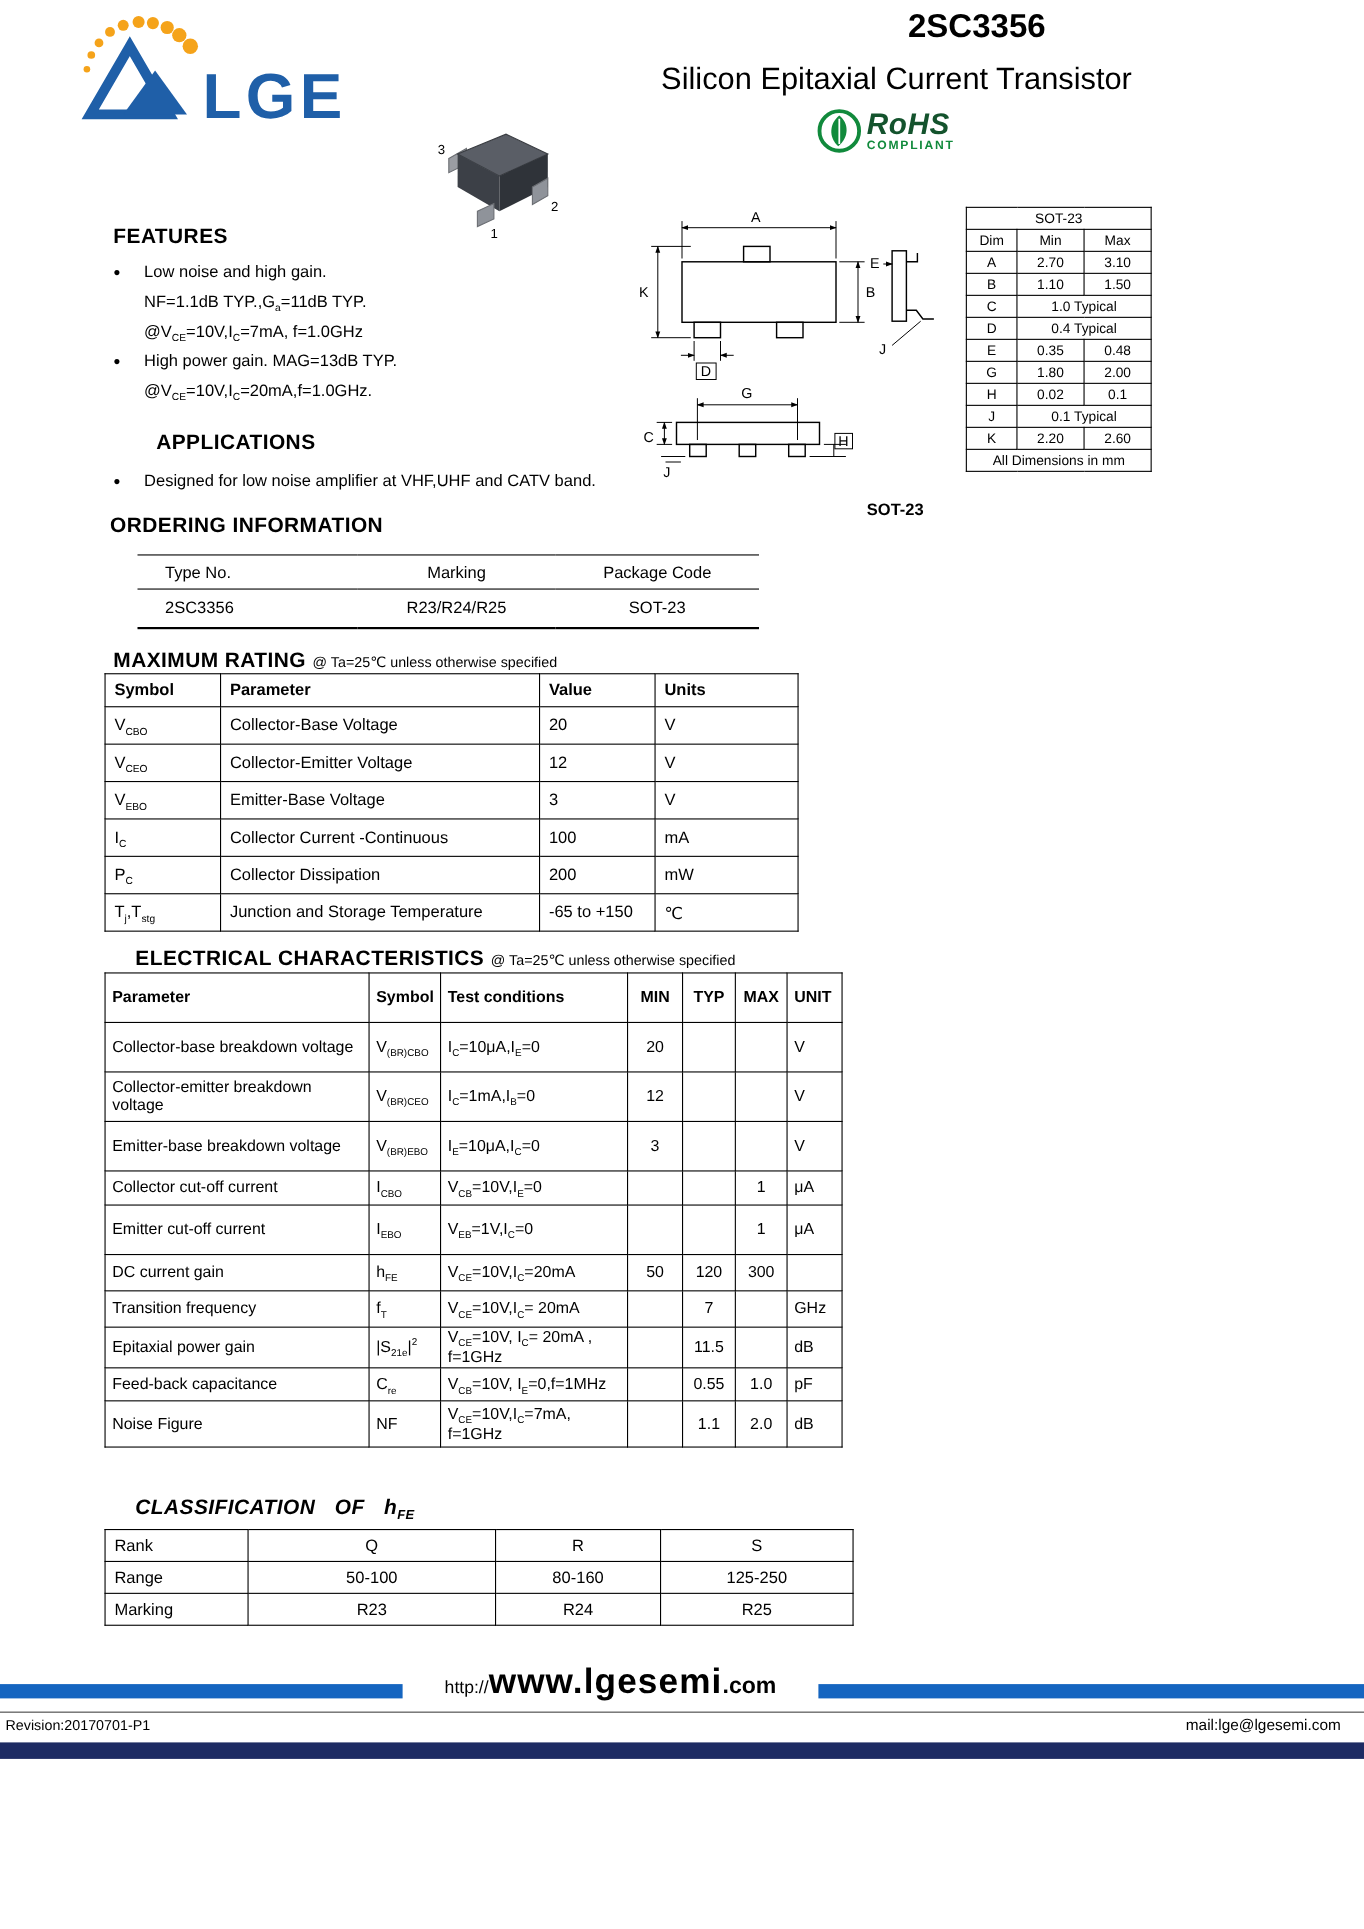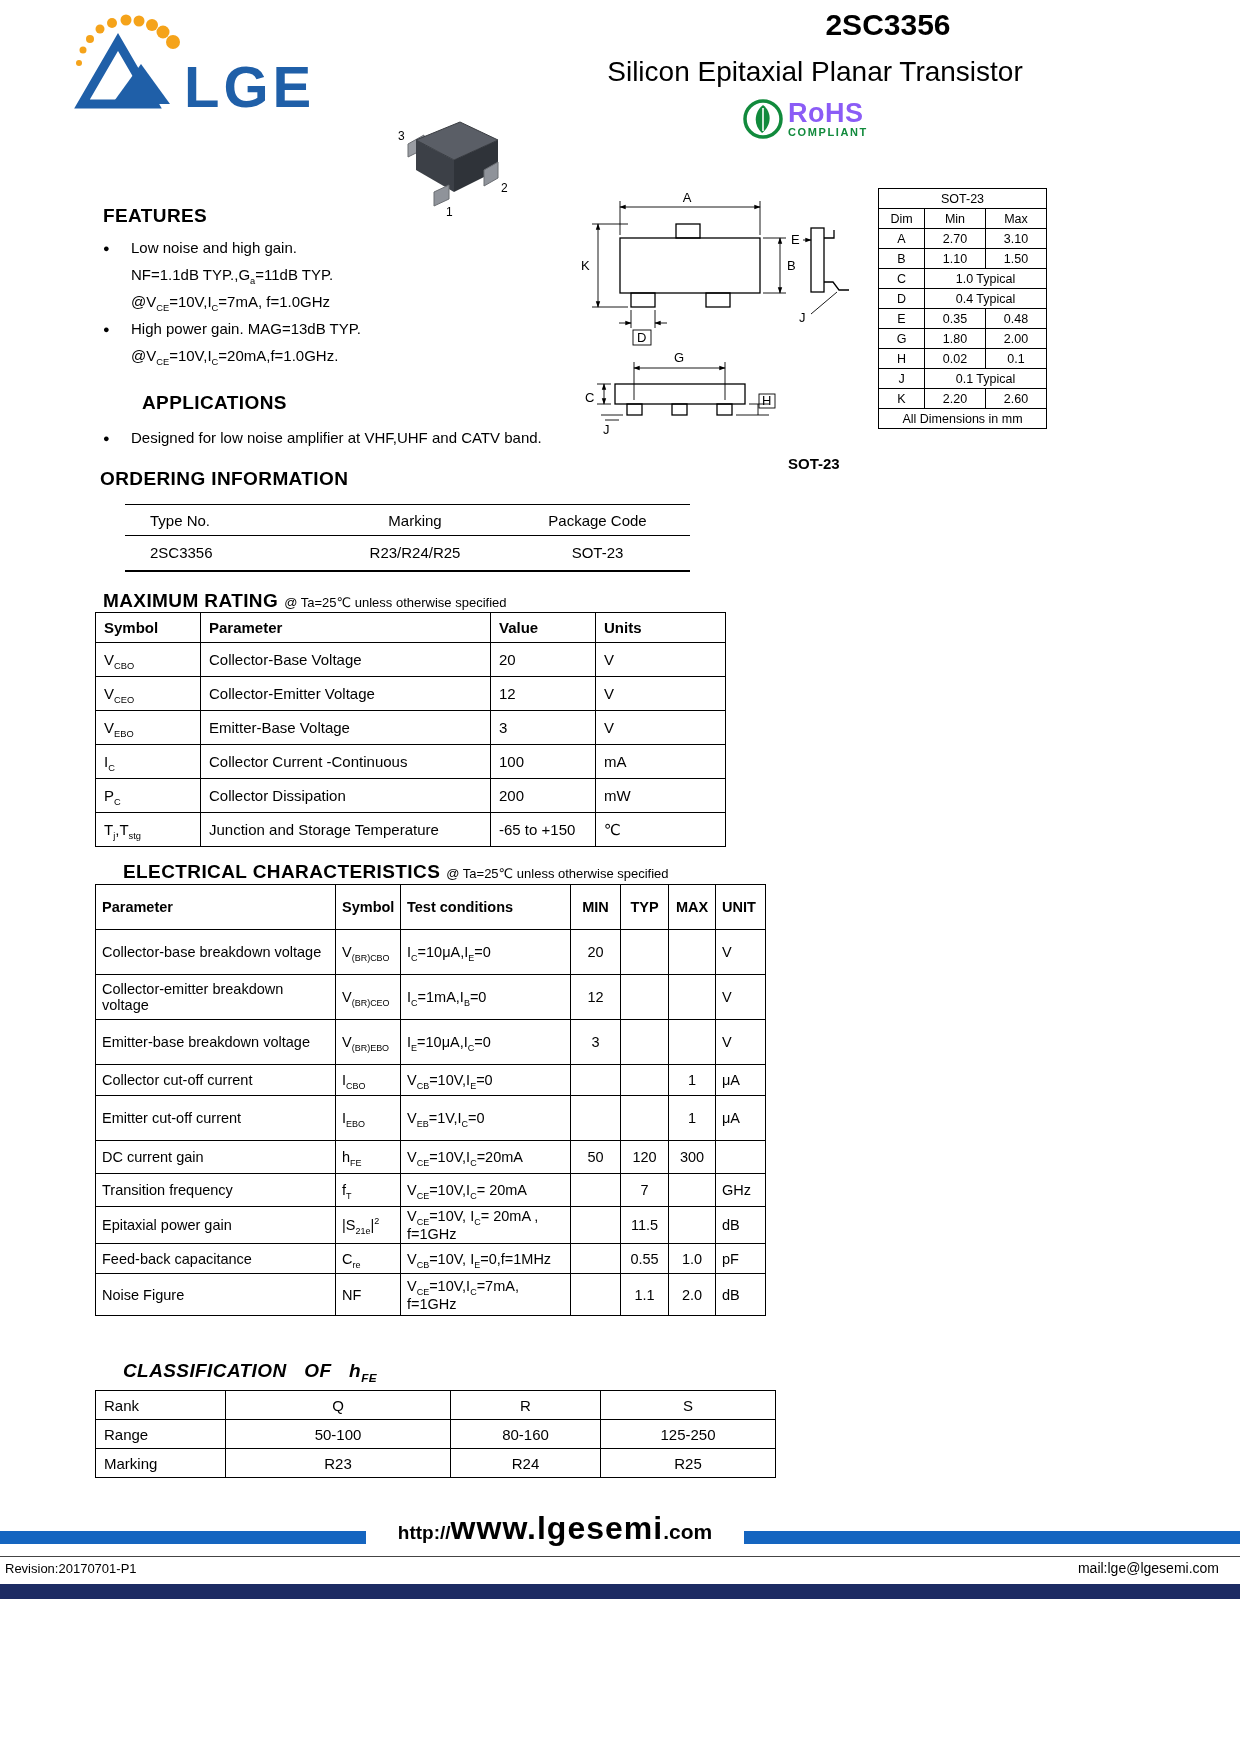--- a/index.html
+++ b/index.html
@@ -9,21 +9,21 @@
     font-family:"Liberation Sans","DejaVu Sans",sans-serif; color:#000; overflow:hidden;
   }
   .abs { position:absolute; }
   sub { font-size:0.62em; line-height:0; }
   sup { font-size:0.62em; line-height:0; }
 
   .part-number { left:738px; top:8px; width:300px; text-align:center; font-size:30px; font-weight:bold; }
   .subtitle { left:535px; top:56px; width:560px; text-align:center; font-size:28px; }
 
   .rohs { left:742px; top:98px; display:flex; align-items:center; gap:4px; }
-  .rohs-text .l1 { font-size:27px; font-weight:bold; color:#8b5cf6; line-height:26px; letter-spacing:0.5px; }
+  .rohs-text .l1 { font-size:27px; font-weight:bold; color:#14532d; line-height:26px; letter-spacing:0.5px;font-style:italic; }
   .rohs-text .l2 { font-size:11px; font-weight:bold; color:#118a3c; letter-spacing:1.6px; }
 
   .sec-heading { position:absolute; font-size:19px; font-weight:bold; letter-spacing:0.4px; white-space:nowrap; }
   .sec-heading .note { font-size:13px; font-weight:normal; letter-spacing:0; margin-left:6px; }
 
   .features-list { left:103px; top:234px; }
   .feat-line { display:flex; height:27px; align-items:center; font-size:15px; }
   .feat-line .bullet { width:28px; font-size:11px; }
   .app-list { left:103px; top:424px; }
 
@@ -62,21 +62,21 @@
   .cls { left:95px; top:1390px; width:680px; }
   .cls td { border:1.5px solid #000; font-size:15px; height:29px; padding:0 8px; overflow:hidden; }
   .cls td.ctr { text-align:center; padding:0 2px; }
   .cls-heading { word-spacing:12px;font-style:italic; }
 
   
   .fbar { position:absolute; top:1531px; height:13px; background:#1565c0; }
   .fbar.left { left:0; width:366px; }
   .fbar.right { left:744px; width:496px; }
   .furl { left:358px; top:1510px; width:394px; height:40px; text-align:center; white-space:nowrap; display:flex; align-items:baseline; justify-content:center; }
-  .furl .u1 { font-size:19px; font-weight:bold; }
+  .furl .u1 { font-size:16px; font-weight:normal; }
   .furl .u2 { font-size:32px; font-weight:bold; letter-spacing:1px; }
   .furl .u3 { font-size:21px; font-weight:bold; }
   .rule { left:0; top:1556px; width:1240px; height:1px; background:#444; }
   .revision { left:5px; top:1561px; font-size:13px; }
   .mail { right:21px; top:1560px; font-size:14px; }
   .navy { left:0; top:1584px; width:1240px; height:15px; background:#1d2b63; }
 
   svg text { font-family:"Liberation Sans","DejaVu Sans",sans-serif; }
 </style>
 </head>
@@ -96,21 +96,21 @@
       <circle cx="100" cy="11" r="6"></circle>
       <circle cx="111" cy="18" r="6.5"></circle>
       <circle cx="121" cy="28" r="7"></circle>
     </g>
     <polygon points="66,28 30,90 102,90" fill="none" stroke="#1f5fa8" stroke-width="9"></polygon>
     <polygon points="89,50 118,90 60,90" fill="#1f5fa8"></polygon>
     <text x="132" y="93" font-size="58" font-weight="bold" fill="#1f5fa8" letter-spacing="4">LGE</text>
   </svg>
 
   <div class="abs part-number">2SC3356</div>
-  <div class="abs subtitle">Silicon Epitaxial Planar Transistor</div>
+  <div class="abs subtitle">Silicon Epitaxial Current Transistor</div>
 
   <div class="abs rohs">
     <svg width="42" height="42" viewBox="0 0 42 42">
       <circle cx="21" cy="21" r="18" fill="none" stroke="#118a3c" stroke-width="3.5"></circle>
       <path d="M21 7 C12 14, 11 27, 20 35 C30 27, 30 14, 21 7 Z" fill="#118a3c"></path>
       <path d="M21 10 L21 33" stroke="#fff" stroke-width="1.6"></path>
     </svg>
     <div class="rohs-text">
       <div class="l1">RoHS</div>
       <div class="l2">COMPLIANT</div>

